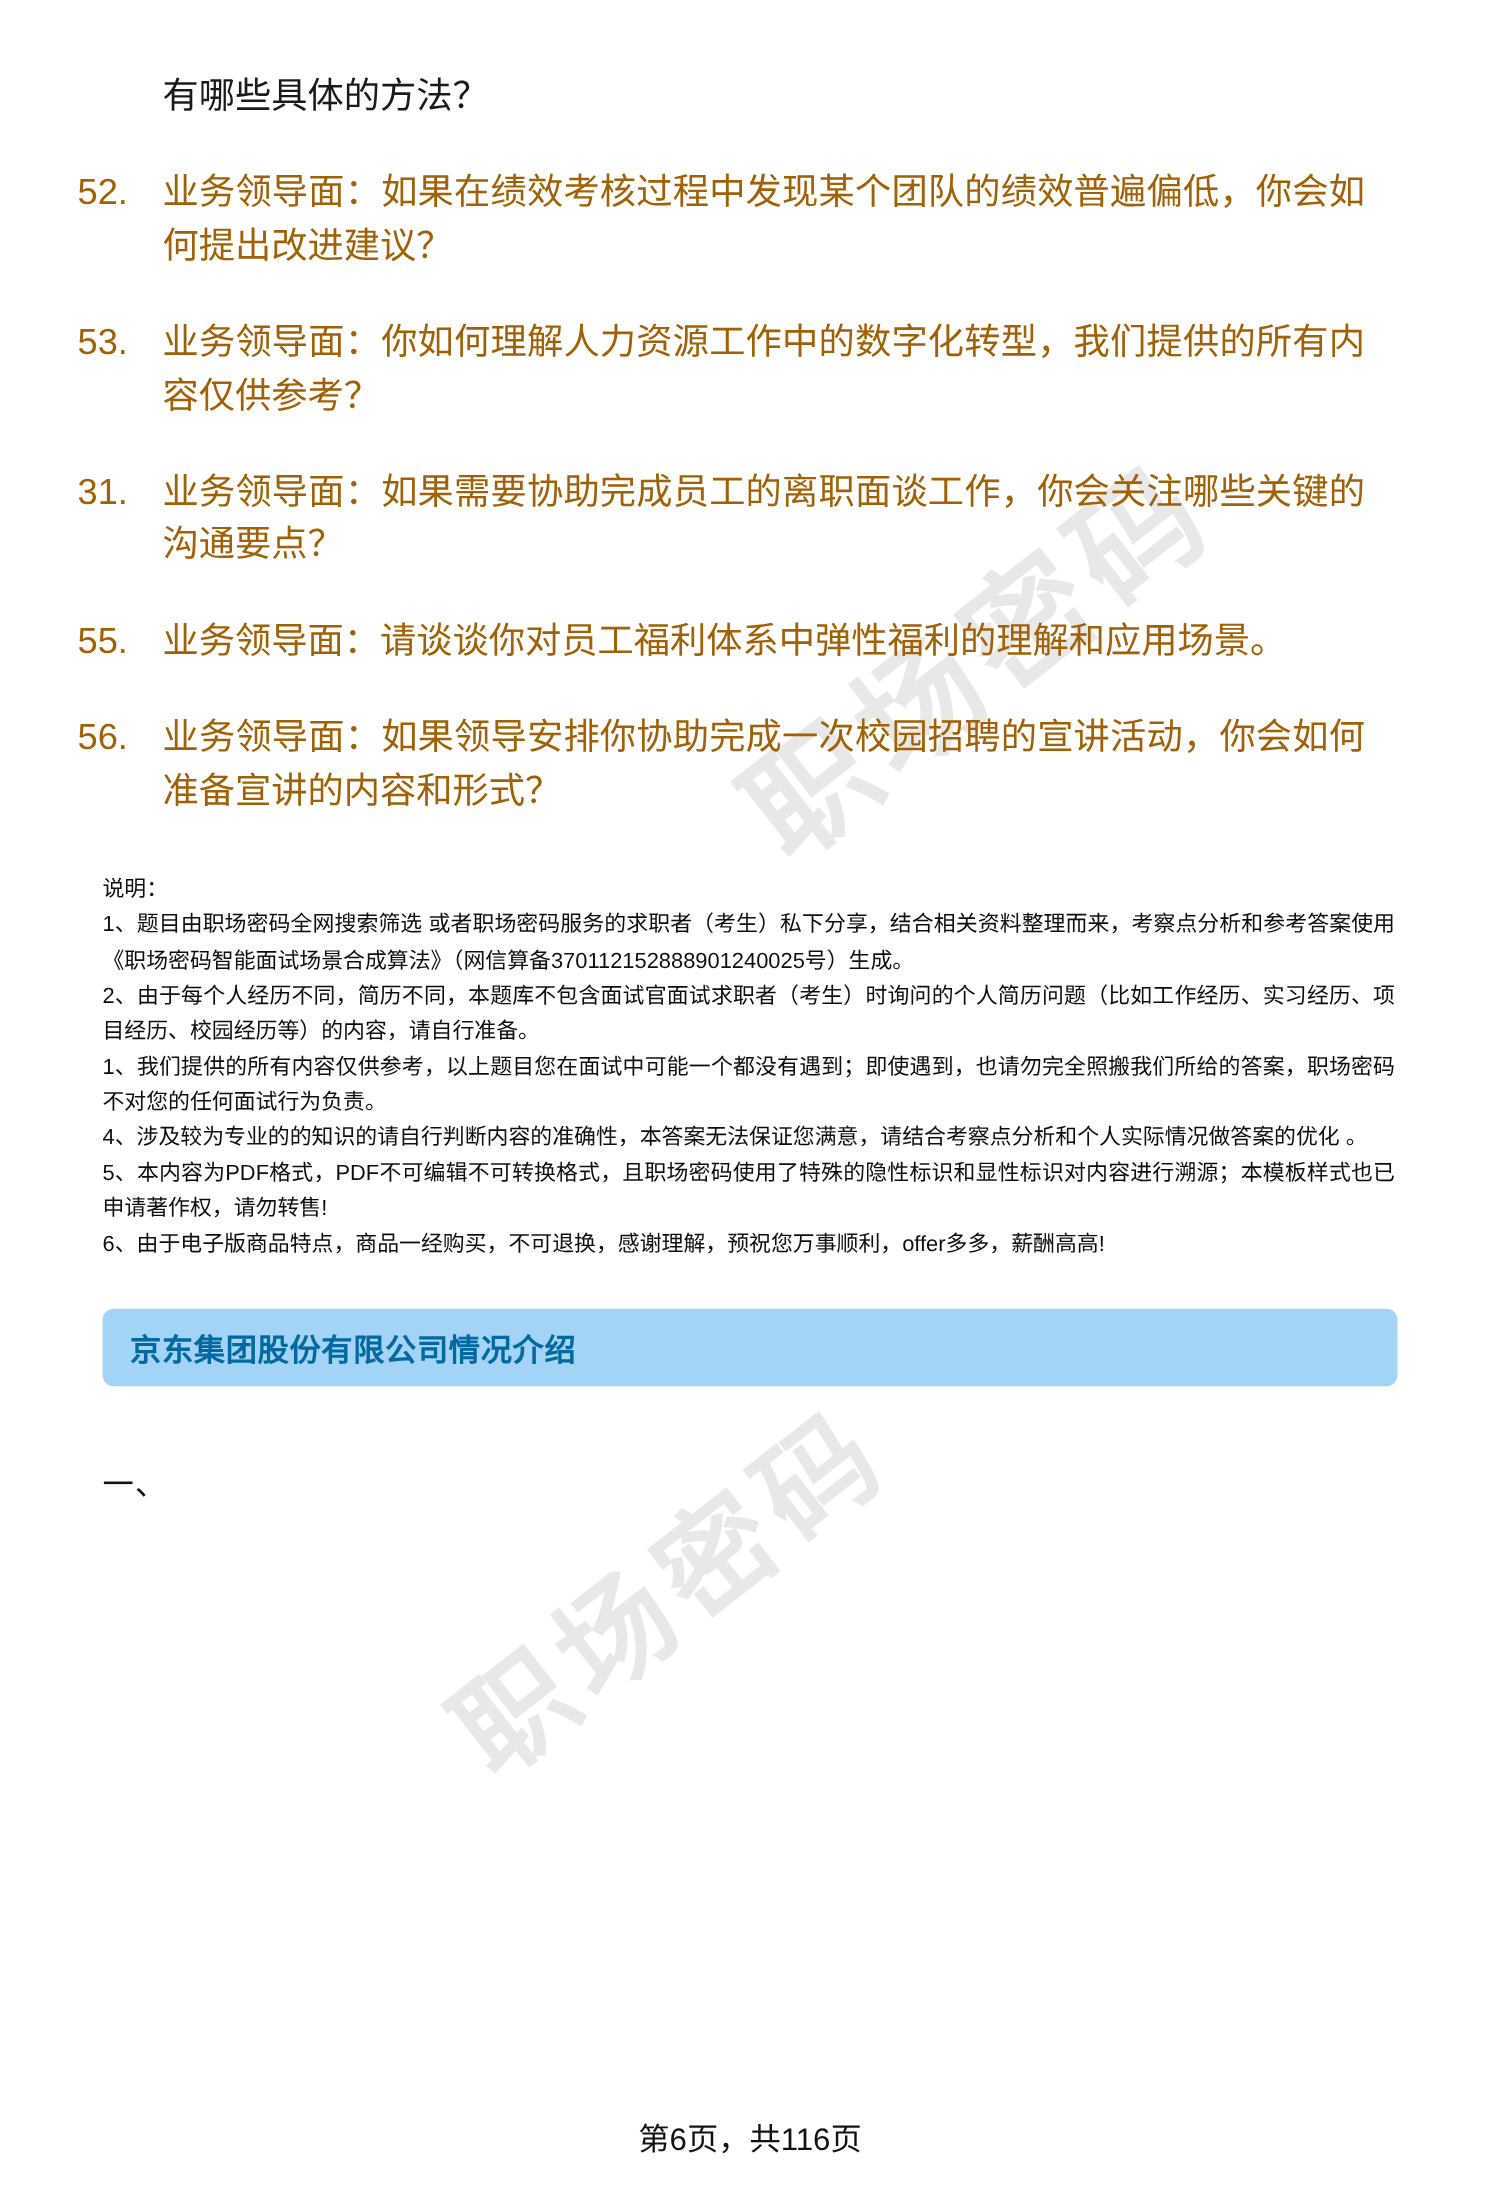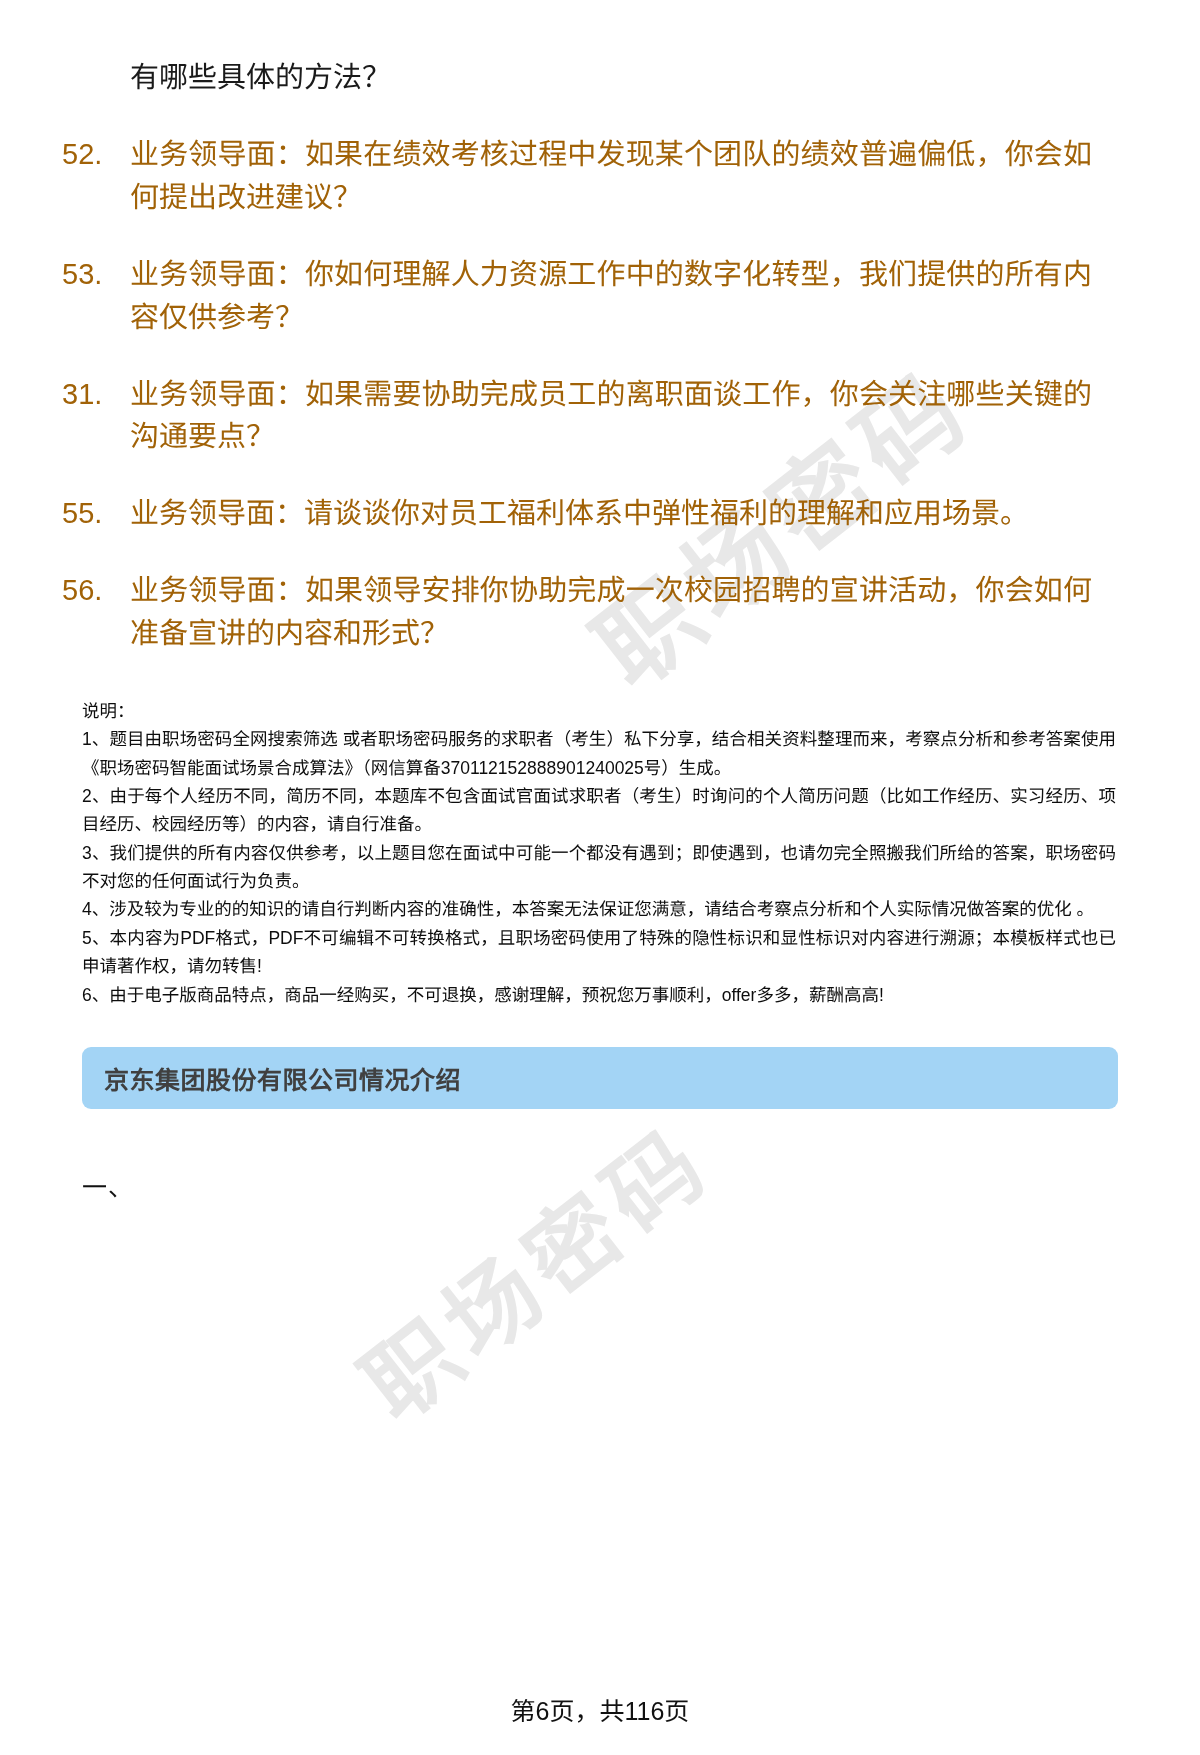--- a/index.html
+++ b/index.html
@@ -118,21 +118,21 @@
     border-radius: 9px;
     height: 62px;
     display: flex;
     align-items: center;
     padding: 0 22px;
     box-sizing: border-box;
   }
   .section-banner-text {
     font-size: 25px;
     font-weight: 700;
-    color: #404040;
+    color: #0369a1;
     letter-spacing: 0.5px;
   }
 
   
   .sub-heading {
     margin: 58px 0 0 0;
     padding: 0 70px;
     font-size: 25px;
     color: #111111;
     letter-spacing: 1px;
@@ -195,21 +195,21 @@
       <li class="q-item">
         <span class="q-num">56.</span>
         <span class="q-text">业务领导面：如果领导安排你协助完成一次校园招聘的宣讲活动，你会如何准备宣讲的内容和形式？</span>
       </li>
     </ol>
 
     <div class="notes">
       <p class="notes-title note-line">说明：</p>
       <p class="note-line">1、题目由职场密码全网搜索筛选 或者职场密码服务的求职者（考生）私下分享，结合相关资料整理而来，考察点分析和参考答案使用《职场密码智能面试场景合成算法》（网信算备370112152888901240025号）生成。</p>
       <p class="note-line">2、由于每个人经历不同，简历不同，本题库不包含面试官面试求职者（考生）时询问的个人简历问题（比如工作经历、实习经历、项目经历、校园经历等）的内容，请自行准备。</p>
-      <p class="note-line">3、我们提供的所有内容仅供参考，以上题目您在面试中可能一个都没有遇到；即使遇到，也请勿完全照搬我们所给的答案，职场密码不对您的任何面试行为负责。</p>
+      <p class="note-line">1、我们提供的所有内容仅供参考，以上题目您在面试中可能一个都没有遇到；即使遇到，也请勿完全照搬我们所给的答案，职场密码不对您的任何面试行为负责。</p>
       <p class="note-line">4、涉及较为专业的的知识的请自行判断内容的准确性，本答案无法保证您满意，请结合考察点分析和个人实际情况做答案的优化 。</p>
       <p class="note-line">5、本内容为PDF格式，PDF不可编辑不可转换格式，且职场密码使用了特殊的隐性标识和显性标识对内容进行溯源；本模板样式也已申请著作权，请勿转售!</p>
       <p class="note-line">6、由于电子版商品特点，商品一经购买，不可退换，感谢理解，预祝您万事顺利，offer多多，薪酬高高!</p>
     </div>
 
     <div class="section-banner" style="background: rgb(163, 212, 245);">
       <span class="section-banner-text">京东集团股份有限公司情况介绍</span>
     </div>
 
     <p class="sub-heading">一、</p>

